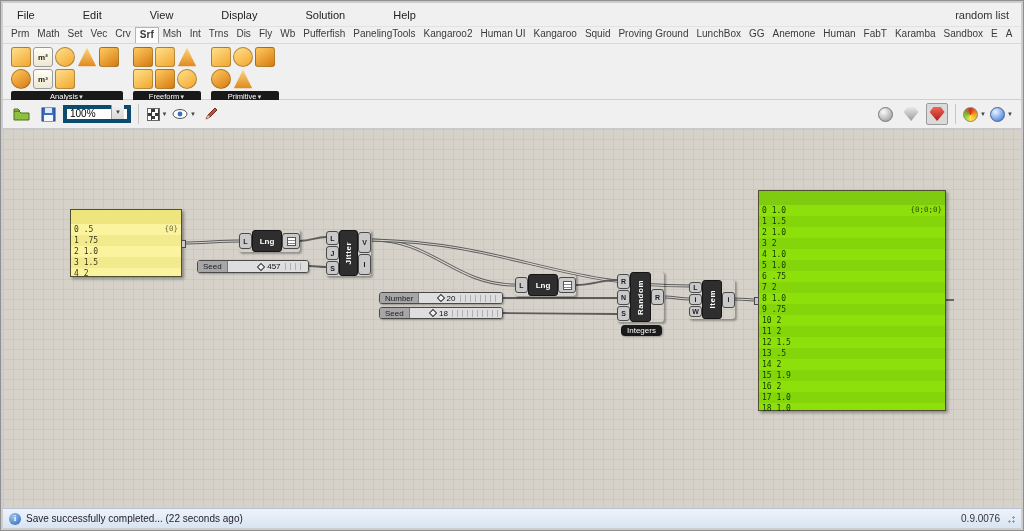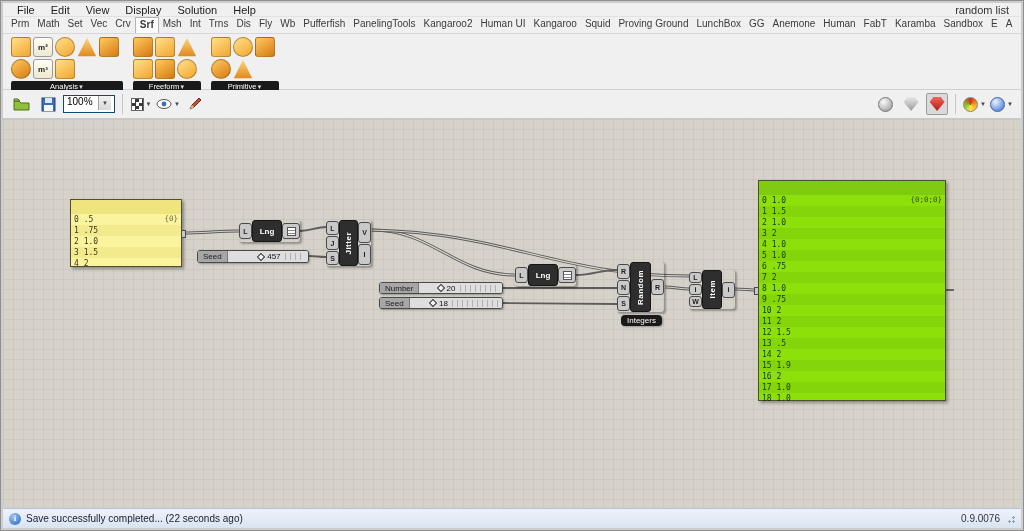--- a/index.html
+++ b/index.html
@@ -7,21 +7,21 @@
   .window { width:1024px; height:531px; border:1px solid #8f8f8f; background:#cdcdcd; padding:2px; display:flex; flex-direction:column; }
 
   
   .titlebar { height:22px; background:linear-gradient(#e2e2e2,#d2d2d2); display:flex; align-items:center; position:relative; flex:0 0 auto; }
   .titlebar .title { position:absolute; left:0; right:0; text-align:center; font-size:11px; color:#222; }
   .win-controls { margin-left:auto; display:flex; z-index:2; }
   .win-btn { width:27px; height:16px; display:flex; align-items:center; justify-content:center; font-size:9px; color:#333; border:1px solid #a9a9a9; background:linear-gradient(#f4f4f4,#dcdcdc); margin-left:1px; cursor:default; }
   .win-btn.close { background:linear-gradient(#e98b82,#cf5a4e); color:#fff; border-color:#9c4038; }
 
   
-  .menubar { height:14px; background:#f0f0f0; display:flex; align-items:center; padding:0 6px; font-size:11px; color:#222; border-bottom:1px solid #e2e2e2; flex:0 0 auto; }
+  .menubar { height:24px; background:#f0f0f0; display:flex; align-items:center; padding:0 6px; font-size:11px; color:#222; border-bottom:1px solid #e2e2e2; flex:0 0 auto;gap:32px; }
   .menu-item { padding:1px 8px; cursor:default; }
   .menu-filename { margin-left:auto; padding-right:6px; color:#333; }
 
   
   .tabbar { height:17px; background:#f0f0f0; display:flex; padding:0 4px; font-size:10px; color:#3a3a3a; white-space:nowrap; overflow:hidden; border-bottom:1px solid #d8d8d8; flex:0 0 auto; }
   .tab { padding:1px 4px 2px 4px; cursor:default; }
   .tab.active { background:#fdfdfd; border:1px solid #b4b4b4; border-bottom:none; font-weight:bold; }
 
   
   .ribbon { height:56px; background:#f0f0f0; display:flex; align-items:flex-start; gap:10px; padding:3px 8px 2px 8px; border-bottom:1px solid #cfcfcf; flex:0 0 auto; }
@@ -34,21 +34,21 @@
   .ri.checker { background:repeating-conic-gradient(#c8591a 0 25%,#ffd87e 0 50%); background-size:10px 10px; border-color:#8a4a12; }
   .ri.dark { background:linear-gradient(145deg,#ffca5e,#d67a12); }
   .rlabel { height:11px; background:#191919; border-radius:2px; color:#fff; font-size:7.5px; display:flex; align-items:center; justify-content:center; gap:0; padding:0 4px; }
   .rlabel .arr { font-size:6px; color:#ddd; }
 
   
   .ctoolbar { height:29px; background:#f0f0f0; display:flex; align-items:center; gap:4px; padding:0 8px; border-bottom:1px solid #c9c9c9; flex:0 0 auto; }
   .tsep { width:1px; height:20px; background:#c6c6c6; margin:0 3px; }
   .tbtn { height:22px; min-width:22px; display:flex; align-items:center; justify-content:center; border-radius:2px; cursor:default; }
   .tbtn.pressed { background:#dadada; border:1px solid #9b9b9b; }
-  .zoombox { width:52px; height:18px; background:#fff; border:1px solid #0c4a6e; display:flex; align-items:flex-start; font-size:10px; padding:0 3px; }
+  .zoombox { width:68px; height:18px; background:#fff; border:4px solid #0c4a6e; display:flex; align-items:flex-end; font-size:10px; padding:0 3px; }
   .zoombox .zarr { margin-left:auto; width:13px; height:14px; background:linear-gradient(#f2f2f2,#d8d8d8); border-left:1px solid #9f9f9f; display:flex; align-items:center; justify-content:center; font-size:6px; color:#444; }
   .mini-arr { font-size:6px; color:#444; margin-left:2px; }
   .ball { width:15px; height:15px; border-radius:50%; }
   .ball.gray { background:radial-gradient(circle at 35% 30%,#fbfbfb,#8f8f8f); border:1px solid #777; }
   .gem { width:15px; height:14px; clip-path:polygon(25% 0,75% 0,100% 35%,50% 100%,0 35%); }
   .gem.gray { background:linear-gradient(#e8e8e8,#9b9b9b); }
   .gem.red { background:linear-gradient(#f0645a,#b01e14); }
   .ball.multi { background:conic-gradient(#d92b1f,#f2a71b,#ffe34d,#7cc42a,#d92b1f); border:1px solid #888; }
   .ball.blue { background:radial-gradient(circle at 35% 30%,#e8f3ff,#2f6fd0); border:1px solid #46609a; }
 

